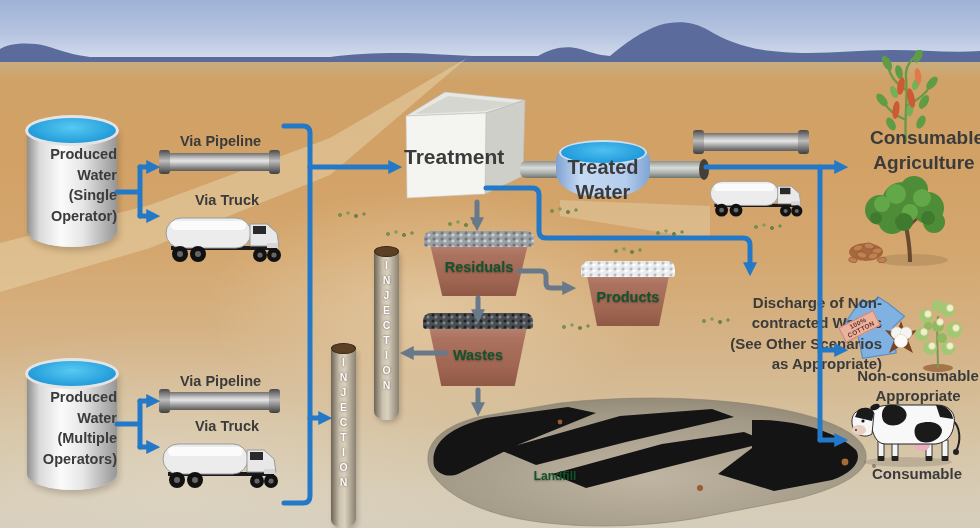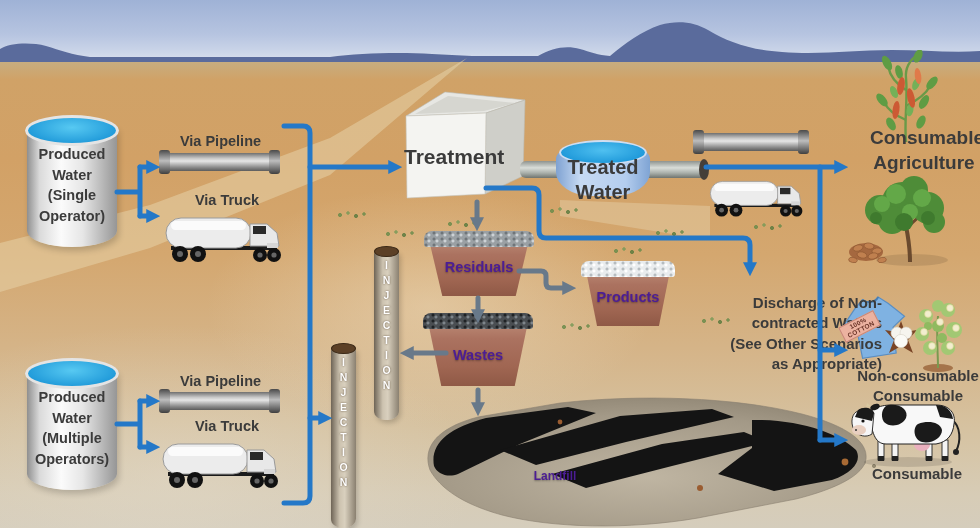--- a/index.html
+++ b/index.html
@@ -11,40 +11,40 @@
   #sky{left:0;top:0;width:980px;height:62px;
        background:linear-gradient(180deg,#9fb2d6 0%,#b6c4e0 55%,#ccd6e9 85%,#dbe1ee 100%);}
   #ground{left:0;top:56px;width:980px;height:472px;
        background-image:
          radial-gradient(ellipse 320px 170px at 430px 250px, rgba(240,226,198,.45), transparent 70%),
          radial-gradient(ellipse 430px 210px at 170px 420px, rgba(228,220,204,.45), transparent 72%),
          linear-gradient(180deg,#c4b188 0%,#d0a267 5%,#d2a166 22%,#d4a76f 42%,#d5b488 62%,#d6c3a2 80%,#d7ccb6 93%,#d5cdbc 100%);}
   
   .lbl{position:absolute;color:#3b3b3b;font-weight:bold;white-space:pre-line;
        text-align:center;line-height:1.32;}
-  .white{color:#4c1d95;text-shadow:0 1px 2px rgba(0,0,0,.35);}
+  .white{color:#14532d;text-shadow:0 1px 2px rgba(0,0,0,.35);}
   
   .pipe{position:absolute;height:18px;border-radius:4px;
         background:linear-gradient(180deg,#6f6f6f 0%,#c9c9c9 30%,#e6e6e6 45%,#8a8a8a 80%,#5c5c5c 100%);}
   .pipe::before,.pipe::after{content:"";position:absolute;top:-3px;width:11px;height:24px;
         border-radius:3px;background:linear-gradient(180deg,#4a4a4a 0%,#bdbdbd 45%,#3f3f3f 100%);}
   .pipe::before{left:-2px}.pipe::after{right:-2px}
   #treat-pipe{left:520px;top:161px;width:186px;height:17px;border-radius:6px;
         background:linear-gradient(180deg,#8e938f 0%,#d9ddd9 40%,#aab0ab 70%,#6f746f 100%);}
   #treat-pipe::after{content:"";position:absolute;right:-3px;top:-2px;width:10px;height:21px;
         border-radius:50%;background:#453f39;}
   
   .cyl{position:absolute;width:90px;height:120px;
        border-radius:0 0 45px 45px / 0 0 16px 16px;
        background:linear-gradient(90deg,#8f8f8f 0%,#dadada 14%,#fbfbfb 38%,#e6e6e6 62%,#969696 100%);
        box-shadow:2px 4px 6px rgba(0,0,0,.18);}
   .cyl::before{content:"";position:absolute;left:-2px;right:-2px;top:-12px;height:25px;
        border-radius:50%;background:radial-gradient(ellipse at 50% 38%,#57c9f2 0%,#1e98d8 78%);
        border:3px solid #e4e4e4;}
-  .cyl .lbl{position:relative;width:100%;padding-top:17px;font-size:14.5px;line-height:1.42;}
+  .cyl .lbl{position:relative;width:100%;padding-top:17px;font-size:14.5px;line-height:1.42;text-align:right;}
   
   .tub{position:absolute;left:556px;top:140px;width:94px;height:56px;}
   .tub .body{position:absolute;left:0;right:0;top:9px;bottom:0;
        border-radius:14px 14px 36px 36px / 10px 10px 24px 24px;
        background:linear-gradient(90deg,#7fa2d2 0%,#c6daf3 26%,#b4cdee 74%,#7fa4d4 100%);}
   .tub::before{content:"";position:absolute;left:3px;right:3px;top:0;height:21px;z-index:2;
        border-radius:50%;background:radial-gradient(ellipse at 50% 40%,#4fc0f0,#1b96d8 80%);
        border:2px solid #cfdef2;}
   .tub .lbl{left:0;width:100%;top:15px;font-size:20px;line-height:1.25;z-index:3;}
   
@@ -388,21 +388,21 @@
       <circle cx="16" cy="18" r="3.4"></circle>
         <circle cx="38" cy="12" r="3.4"></circle>
         <circle cx="12" cy="36" r="3.4"></circle>
       <circle cx="44" cy="32" r="3.4"></circle>
         <circle cx="20" cy="50" r="3.4"></circle>
         <circle cx="38" cy="50" r="3.4"></circle>
         <circle cx="28" cy="26" r="3.4"></circle>
     </g>
   </svg>
   <div class="lbl z4" style="left:856px;top:366px;width:124px;font-size:15px">Non-consumable
-Consumable</div>
+Appropriate</div>
 
   <svg class="abs z3" style="left:848px;top:398px" width="120" height="70" viewBox="0 0 120 70">
     <ellipse cx="60" cy="64" rx="44" ry="5" fill="rgba(0,0,0,0.12)"></ellipse>
     <path d="M104,22 C113,28 113,44 108,53" stroke="#222" stroke-width="2" fill="none"></path>
     <circle cx="108" cy="54" r="3" fill="#222"></circle>
     <g fill="#f4f4f4" stroke="#222" stroke-width="0.9">
       <rect x="30" y="42" width="6" height="20"></rect>
         <rect x="44" y="44" width="6" height="18"></rect>
       <rect x="78" y="44" width="6" height="18"></rect>
         <rect x="94" y="42" width="6" height="20"></rect>

